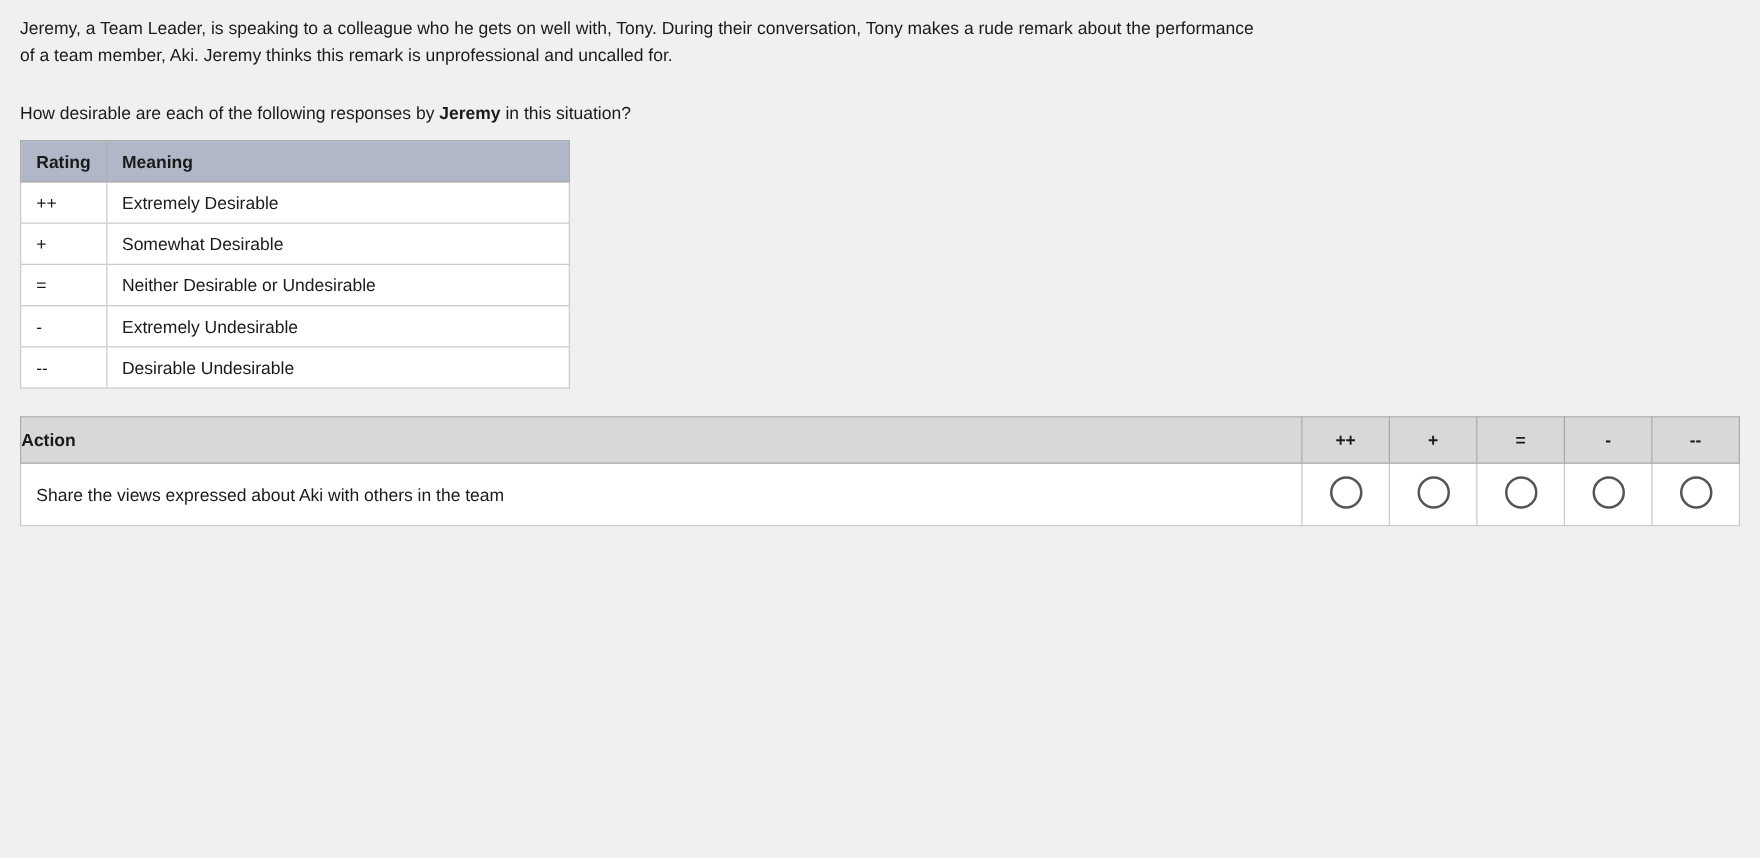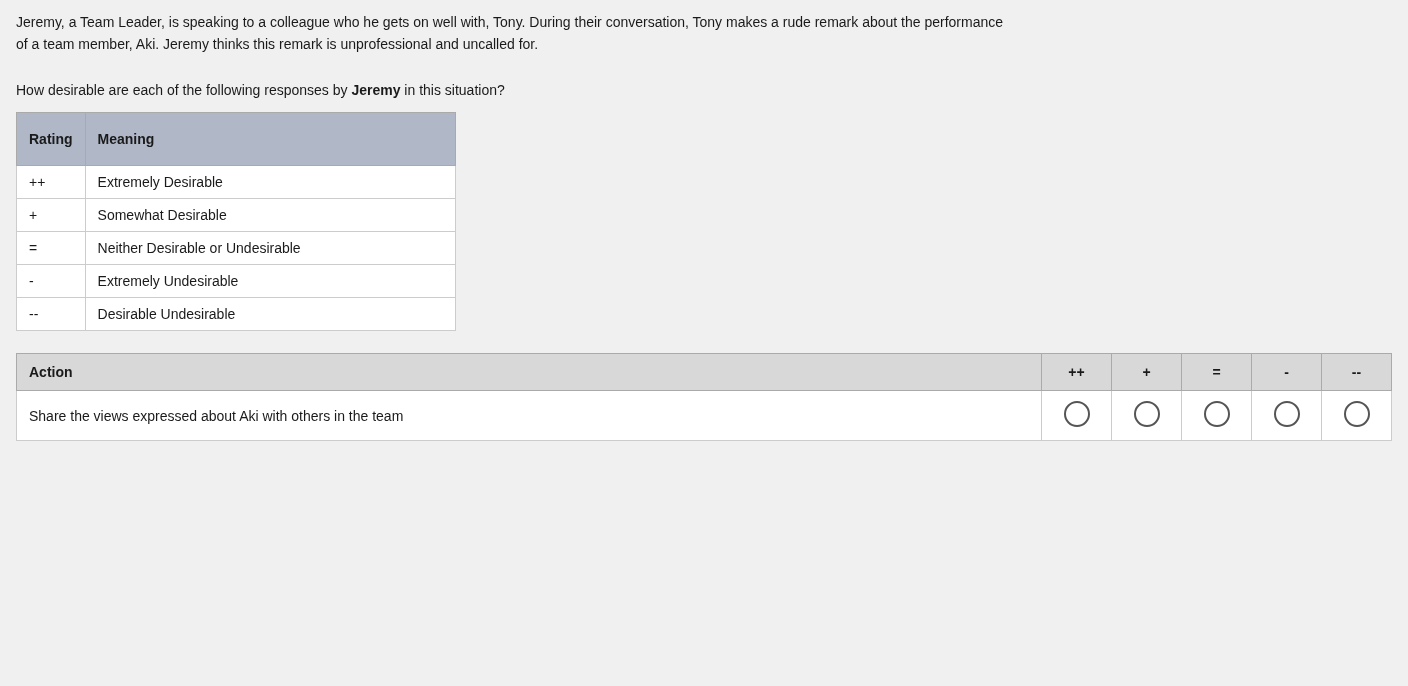--- a/index.html
+++ b/index.html
@@ -39,21 +39,21 @@
       width: 440px;
       margin-bottom: 22px;
       border: 1px solid #aaa;
     }
 
     .rating-table thead tr {
       background-color: #b0b8c8;
     }
 
     .rating-table th {
-      padding: 18px 12px;
+      padding: 8px 12px;
       text-align: left;
       font-weight: bold;
       font-size: 14px;
       border: 1px solid #aaa;
     }
 
     .rating-table td {
       padding: 8px 12px;
       border: 1px solid #ccc;
       font-size: 14px;
@@ -69,21 +69,21 @@
       border-collapse: collapse;
       width: 100%;
       border: 1px solid #aaa;
     }
 
     .action-table thead tr {
       background-color: #d8d8d8;
     }
 
     .action-table th {
-      padding: 10px 12px;
+      padding: 10px 0;
       text-align: left;
       font-size: 14px;
       font-weight: bold;
       border: 1px solid #aaa;
     }
 
     .action-table th.rating-col {
       text-align: center;
       width: 70px;
       font-weight: bold;

